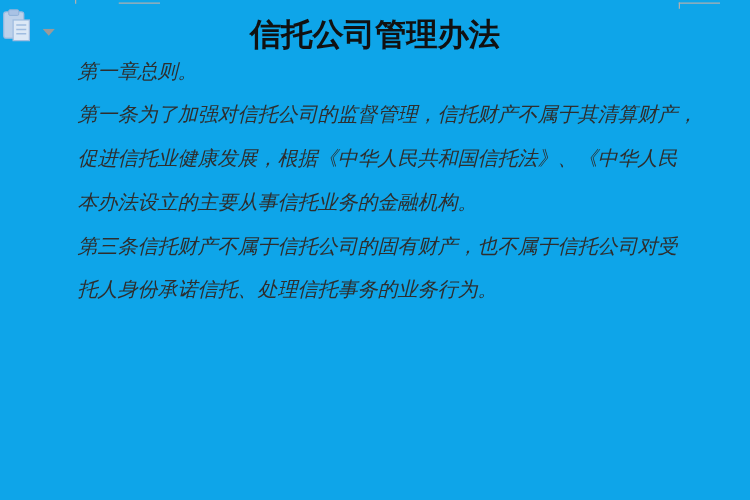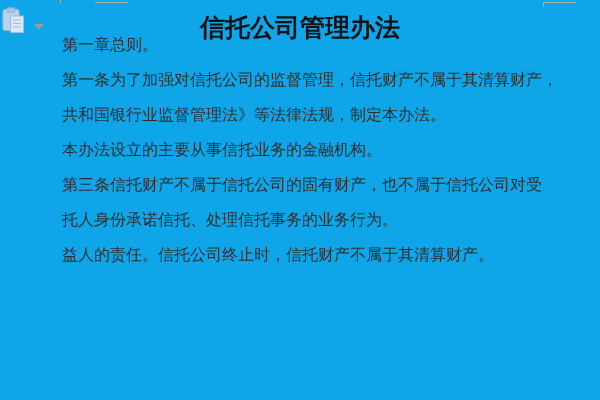--- a/index.html
+++ b/index.html
@@ -40,22 +40,23 @@
     text-align: center;
     font-size: 25px;
     font-weight: bold;
     color: #111111;
     white-space: nowrap;
   }
 
   
   .text-area {
     position: absolute;
-    left: 62px; top: 28px;
+    left: 62px; top: 40px;
     width: 482px;
+    font-style: italic;
   }
   .doc-line {
     height: 35px;
     display: flex;
     align-items: center;
     font-size: 16px;
     color: #2e2e2e;
     white-space: nowrap;
     cursor: text;
   }
@@ -84,20 +85,19 @@
         <path d="M0 0 L10 0 L5 5.5 Z" fill="#9a9a9a"></path>
       </svg>
     </span>
   </div>
 
   <div class="doc-title">信托公司管理办法</div>
 
   <div class="text-area">
     <div class="doc-line">第一章总则。</div>
     <div class="doc-line">第一条为了加强对信托公司的监督管理，信托财产不属于其清算财产，</div>
-    <div class="doc-line">共和国银行业监督管理法》等法律法规，制定本办法。</div>
+    <div class="doc-line">促进信托业健康发展，根据《中华人民共和国信托法》、《中华人民</div>
     <div class="doc-line">本办法设立的主要从事信托业务的金融机构。</div>
     <div class="doc-line">第三条信托财产不属于信托公司的固有财产，也不属于信托公司对受</div>
     <div class="doc-line">托人身份承诺信托、处理信托事务的业务行为。</div>
-    <div class="doc-line">益人的责任。信托公司终止时，信托财产不属于其清算财产。</div>
   </div>
 
 </div>
 
 </body></html>

